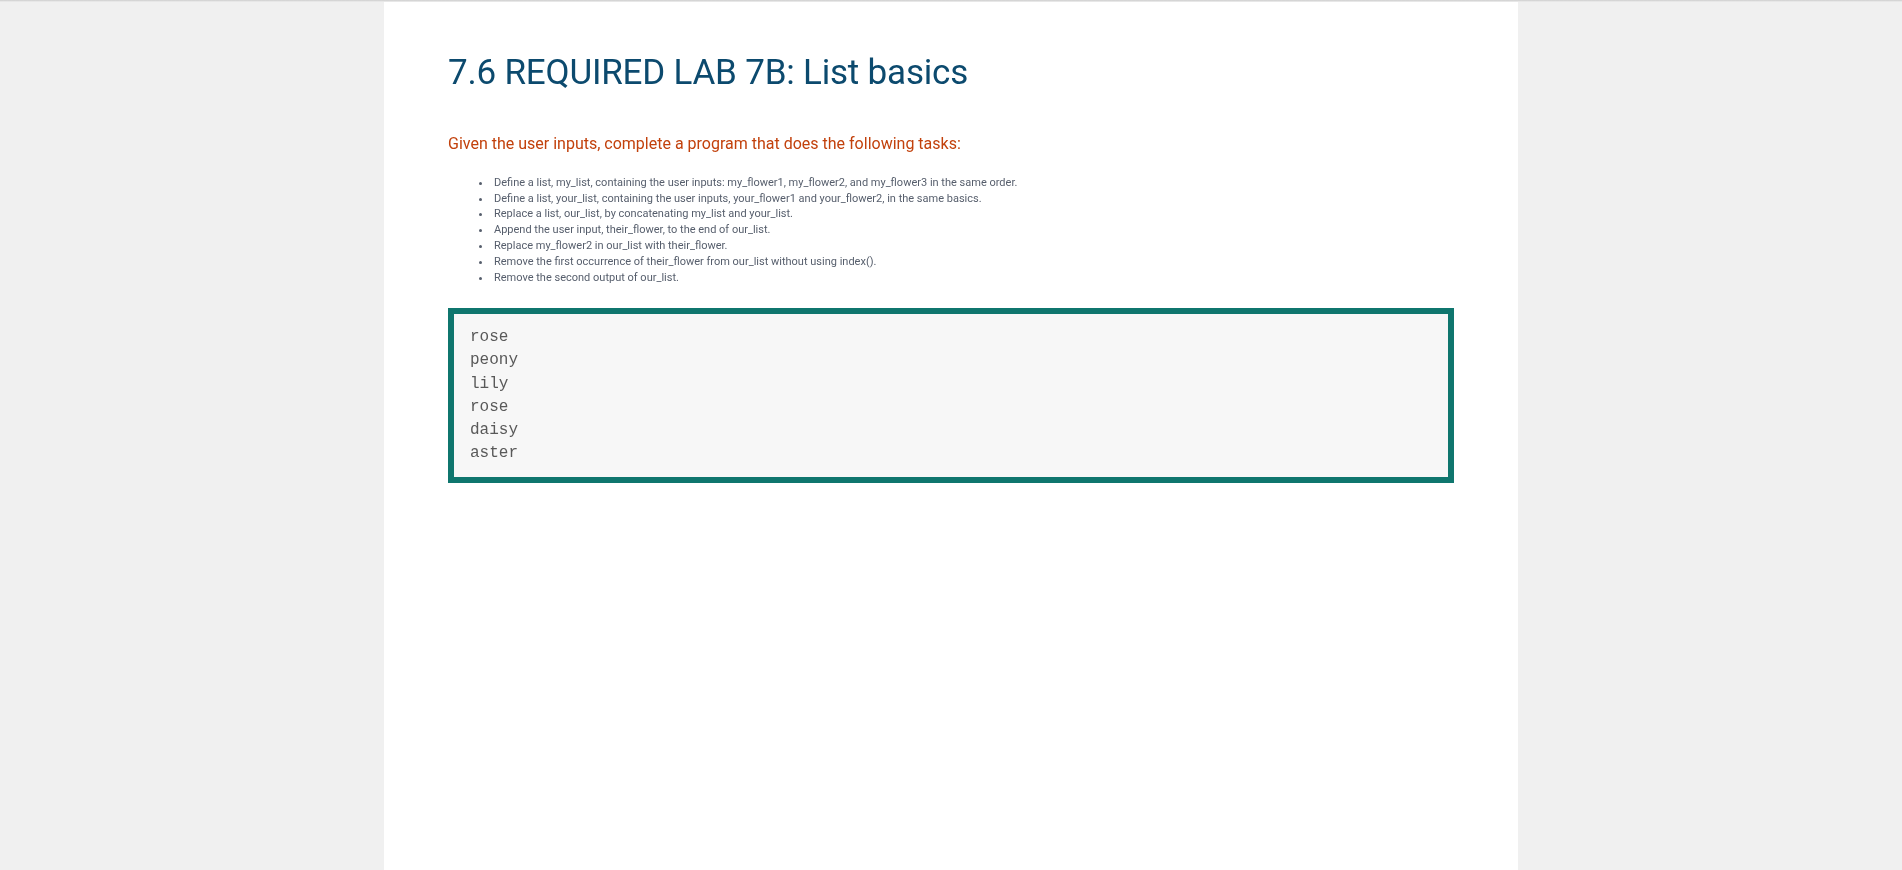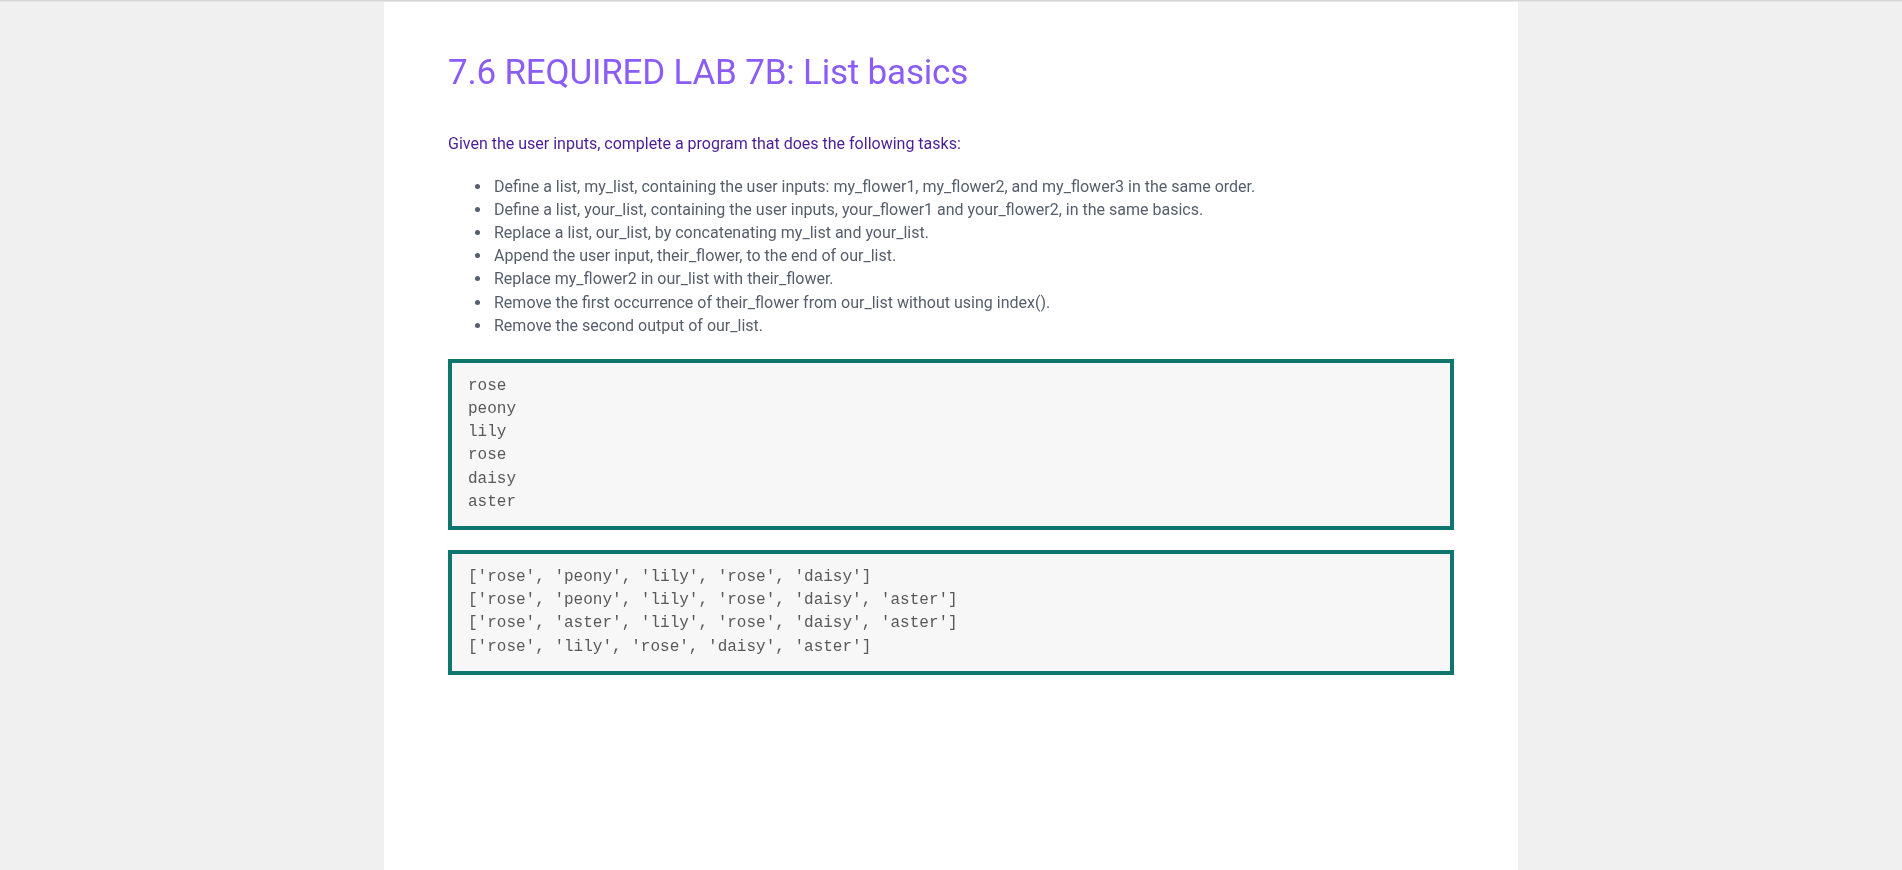--- a/index.html
+++ b/index.html
@@ -21,44 +21,44 @@
     .container {
       max-width: 1134px;
       margin: 0 auto;
       background: #ffffff;
       padding: 50px 64px 40px 64px;
       min-height: 868px;
     }
     h1 {
       font-size: 35px;
       font-weight: 400;
-      color: #8b5cf6;
+      color: #0c4a6e;
       margin-bottom: 38px;
       letter-spacing: -0.2px;
     }
     p {
       font-size: 16px;
       line-height: 1.6;
-      color: #4c1d95;
+      color: #c2410c;
       margin-bottom: 18px;
     }
     ul {
       margin-left: 44px;
       margin-bottom: 22px;
     }
     li {
-      font-size: 16px;
+      font-size: 11px;
       line-height: 1.45;
       color: #565e6c;
       margin-bottom: 0px;
       padding-left: 2px;
     }
     .code-block {
       background-color: #f7f7f7;
-      border: 4px solid #0f766e;
+      border: 6px solid #0f766e;
       padding: 12px 16px;
       font-family: "Courier New", Courier, monospace;
       font-size: 16px;
       line-height: 1.45;
       color: #595959;
       white-space: pre;
       margin-bottom: 20px;
       overflow-x: auto;
     }
   </style>
@@ -85,17 +85,13 @@
 
 
   <div class="code-block">rose
 peony
 lily
 rose
 daisy
 aster</div>
 
 
-  <div class="code-block">['rose', 'peony', 'lily', 'rose', 'daisy']
-['rose', 'peony', 'lily', 'rose', 'daisy', 'aster']
-['rose', 'aster', 'lily', 'rose', 'daisy', 'aster']
-['rose', 'lily', 'rose', 'daisy', 'aster']</div>
 </div>
 
 </body></html>

